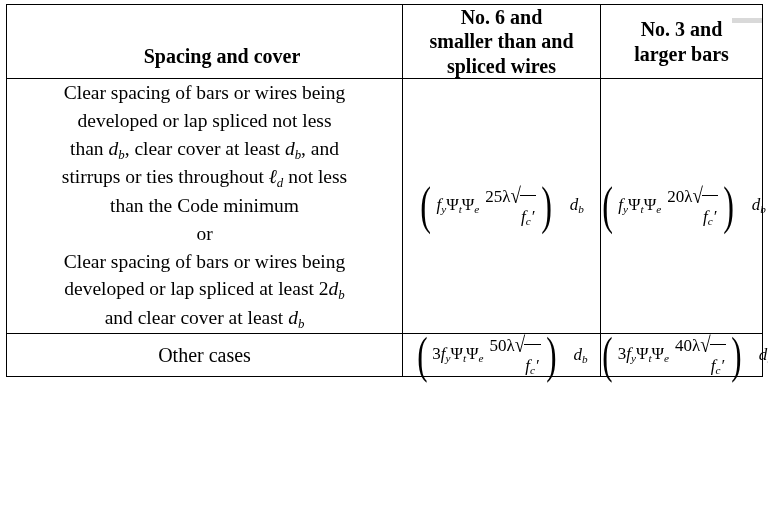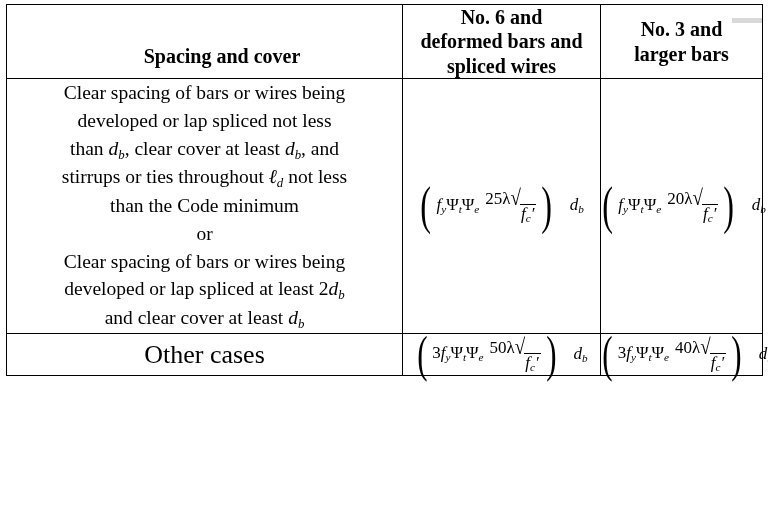--- a/index.html
+++ b/index.html
@@ -61,21 +61,21 @@
     font-size: 19.5px;
     line-height: 1.42;
     padding: 8px 14px 10px 14px;
     text-align: center;
     margin-left: 38px;
   }
   .desc-cell .line { display: block; white-space: nowrap; }
   .desc-cell .or-line { display: block; }
 
   .other-cell {
-    font-size: 26px;
+    font-size: 20px;
     text-align: left;
     padding: 10px 0 10px 10px;
     vertical-align: middle;
   }
 
   .formula-cell {
     padding: 10px 4px;
     vertical-align: middle;
   }
 
@@ -143,22 +143,22 @@
   }
   .sqrt .radical {
     font-size: 19px;
     line-height: 0.9;
     margin-right: -1px;
     transform: scaleY(1.15);
     display: inline-block;
   }
   .sqrt .radicand {
     border-top: 1.1px solid #000;
-    padding: 0 2px 0 1px;
-    margin-top: 15px;
+    padding: 12px 2px 0 1px;
+    margin-top: 8px;
     display: inline-block;
   }
   .prime { font-style: italic; }
 
   .corner-mark {
     position: absolute;
     top: 14px;
     right: 6px;
     width: 30px;
     height: 5px;
@@ -177,21 +177,21 @@
       <col class="c2">
       <col class="c3">
     </colgroup>
     <thead>
       <tr>
         <th class="hdr-cell spacing">
           <span>Spacing and cover</span>
         </th>
         <th class="hdr-cell col2">
           <div>No. 6 and</div>
-          <div>deformed bars and</div>
+          <div>smaller than and</div>
           <div>spliced wires</div>
         </th>
         <th class="hdr-cell col3">
           <div>No. 3 and</div>
           <div>larger bars</div>
         </th>
       </tr>
     </thead>
     <tbody>
       <tr>

